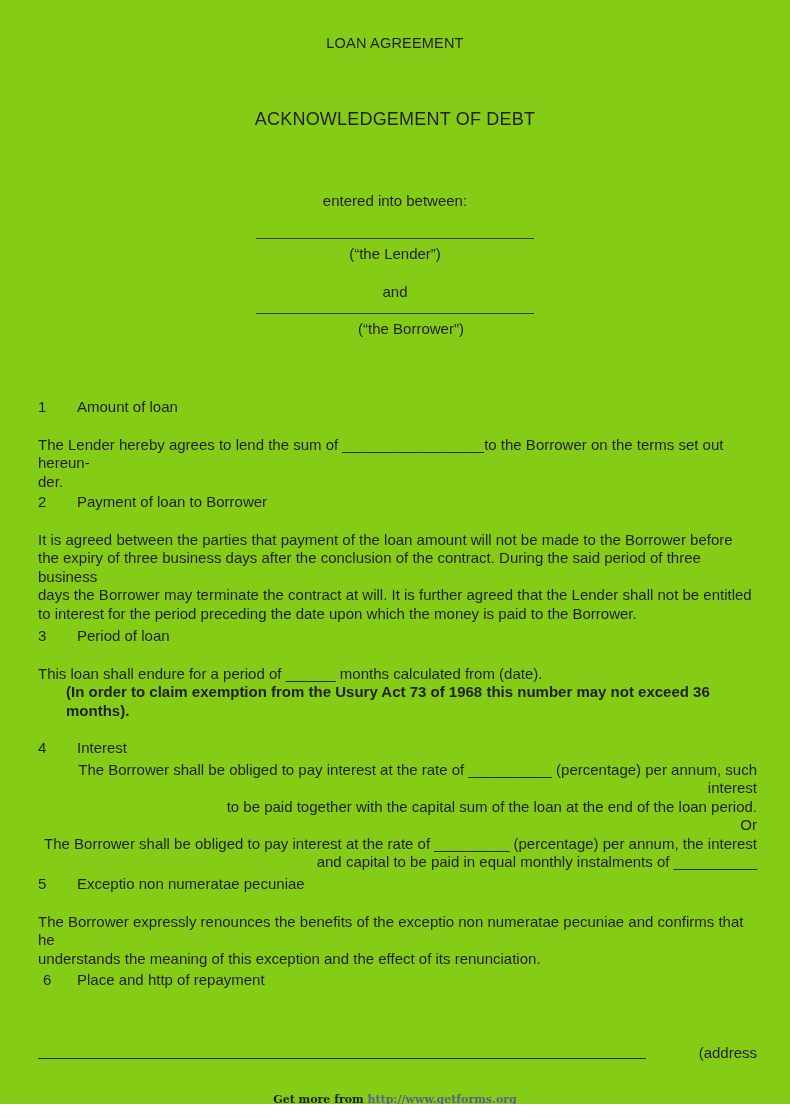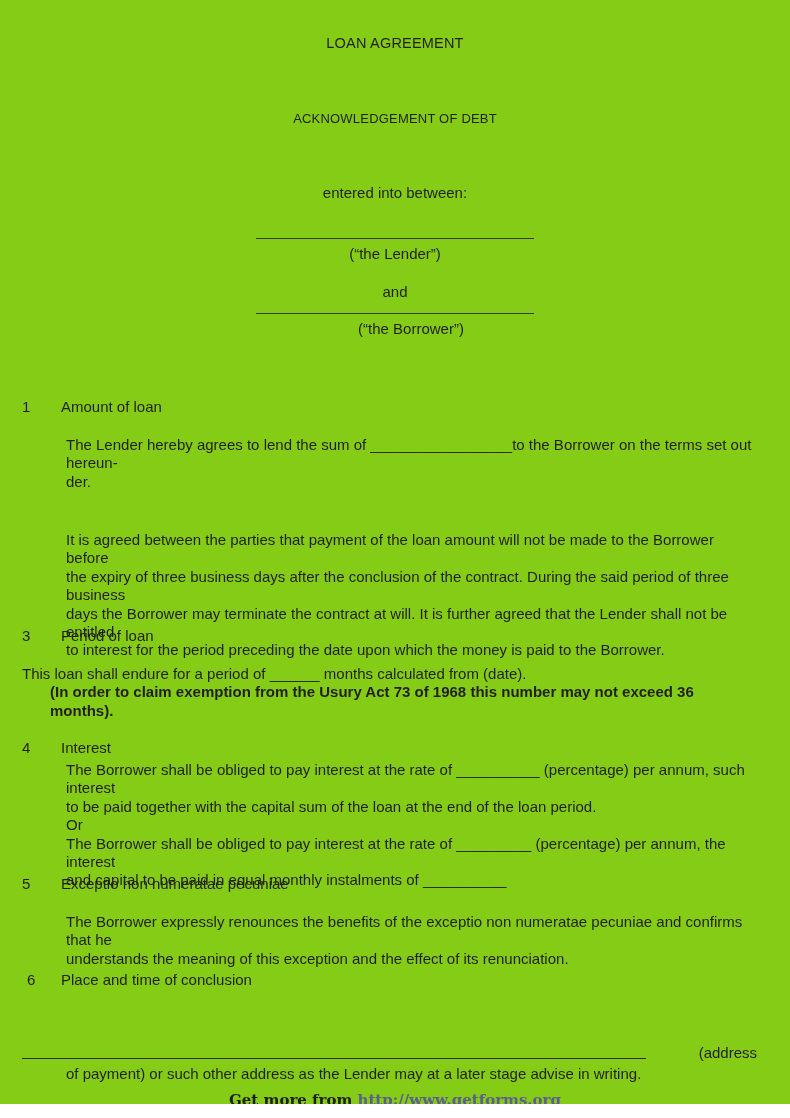--- a/index.html
+++ b/index.html
@@ -7,26 +7,26 @@
     position: relative;
     width: 790px;
     height: 1104px;
     background: #84cc16;
     font-family: "Liberation Sans", sans-serif;
     font-size: 15px;
     line-height: 18.4px;
     color: #231f20;
     overflow: hidden;
   }
-  .abs { position: absolute; left: 22px; right: 33px; }
+  .abs { position: absolute; left: 38px; right: 33px; }
   .center { position: absolute; left: 0; right: 0; text-align: center; }
-  .pre { white-space: pre-line; margin-left: 44px; }
+  .pre { white-space: pre-line; }
   .doc-title { top: 34px; font-size: 14.5px; letter-spacing: 0.2px; }
-  .doc-subtitle { top: 110px; font-size: 13px; letter-spacing: 0.2px; }
-  .intro { top: 184px; }
+  .doc-subtitle { top: 110px; font-size: 18px; letter-spacing: 0.2px; }
+  .intro { top: 192px; }
   .party-line {
     position: absolute;
     left: 256px;
     width: 278px;
     height: 0;
     border-top: 1.6px solid #3a3a3a;
   }
   .line-lender { top: 238px; }
   .line-borrower { top: 313px; }
   .lender-label { top: 245px; }
@@ -36,30 +36,30 @@
   .heading .num { display: inline-block; width: 39px; }
   .heading .num.indent { width: 34px; margin-left: 5px; }
   .h1 { top: 398px; }
   .p1 { top: 436px; }
   .h2 { top: 493px; }
   .p2 { top: 531px; }
   .h3 { top: 627px; }
   .p3 { top: 665px; }
   .p3 .indent-line { padding-left: 28px; font-weight: bold; }
   .h4 { top: 723px; margin-top: 16px; }
-  .p4 { top: 761px; }
+  .p4 { top: 761px; text-align: right; }
   .h5 { top: 875px; }
   .p5 { top: 913px; }
   .h6 { top: 971px; }
   .p6a { top: 1009px; }
   .addr-row { top: 1044px; display: flex; }
   .addr-fill { flex: 1; border-bottom: 1.6px solid #2b2b2b; margin-bottom: 3px; }
   .addr-suffix { padding-left: 6px; white-space: nowrap; margin-left: 47px; }
   .p6b { top: 1065px; }
-  .footer { top: 1091px; font-family: "DejaVu Serif", serif; font-size: 15px; color: #1e1e1e; font-weight: 700; }
+  .footer { top: 1091px; font-family: "DejaVu Serif", serif; font-size: 11px; color: #1e1e1e; font-weight: 700; }
   .footer a { color: #5d5d91; text-decoration: none; font-weight: 600; }
 </style>
 </head>
 <body>
 
 <div class="page">
 
   <div class="center doc-title">LOAN AGREEMENT</div>
 
   <div class="center doc-subtitle">ACKNOWLEDGEMENT OF DEBT</div>
@@ -73,20 +73,23 @@
 
   <div class="party-line line-borrower"></div>
   <div class="center borrower-label">(“the Borrower”)</div>
 
   <div class="abs heading h1">
     <span class="num">1</span><span>Amount of loan</span>
   </div>
   <div class="abs pre p1">The Lender hereby agrees to lend the sum of _________________to the Borrower on the terms set out hereun-
 der.</div>
 
+  <div class="abs heading h2">
+    <span class="num">2</span><span>Payment of loan to Borrower</span>
+  </div>
   <div class="abs pre p2">It is agreed between the parties that payment of the loan amount will not be made to the Borrower before
 the expiry of three business days after the conclusion of the contract. During the said period of three business
 days the Borrower may terminate the contract at will. It is further agreed that the Lender shall not be entitled
 to interest for the period preceding the date upon which the money is paid to the Borrower.</div>
 
   <div class="abs heading h3">
     <span class="num">3</span><span>Period of loan</span>
   </div>
   <div class="abs p3">
     <div>This loan shall endure for a period of ______ months calculated from (date).</div>
@@ -102,26 +105,25 @@
 The Borrower shall be obliged to pay interest at the rate of _________ (percentage) per annum, the interest
 and capital to be paid in equal monthly instalments of __________</div>
 
   <div class="abs heading h5">
     <span class="num">5</span><span>Exceptio non numeratae pecuniae</span>
   </div>
   <div class="abs pre p5">The Borrower expressly renounces the benefits of the exceptio non numeratae pecuniae and confirms that he
 understands the meaning of this exception and the effect of its renunciation.</div>
 
   <div class="abs heading h6">
-    <span class="num indent">6</span><span>Place and time of conclusion</span>
+    <span class="num indent">6</span><span>Place and http of repayment</span>
   </div>
   <div class="abs addr-row">
     <span class="addr-fill"></span>
     <span class="addr-suffix">(address</span>
   </div>
-  <div class="abs pre p6b">of payment) or such other address as the Lender may at a later stage advise in writing.</div>
 
   <div class="center footer">
     <span>Get more from</span>
     <a href="#">http://www.getforms.org</a>
   </div>
 
 </div>
 
 </body></html>

